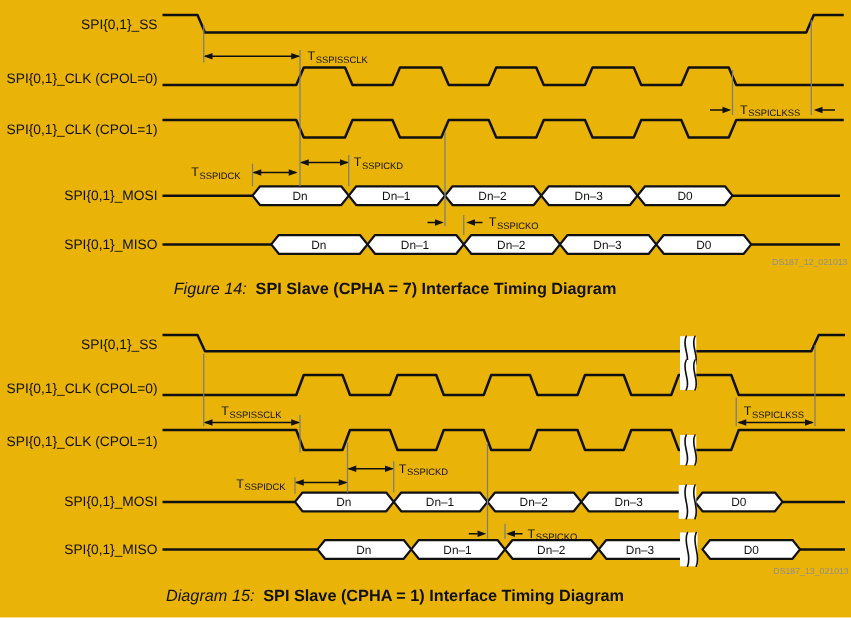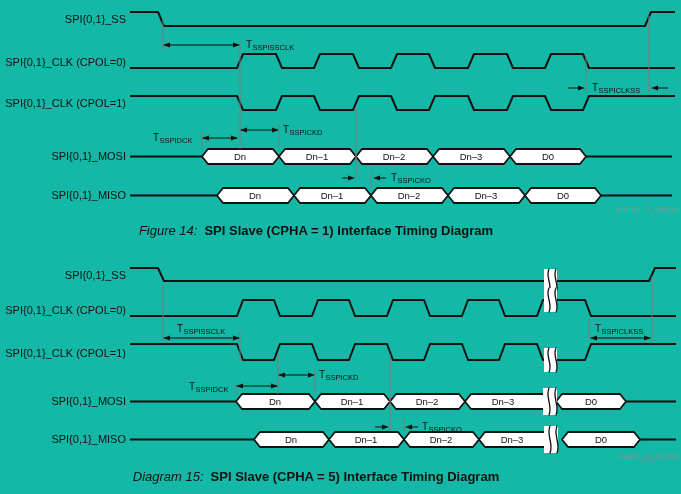--- a/index.html
+++ b/index.html
@@ -1,16 +1,16 @@
 <!DOCTYPE html>
 <html><head>
 <meta charset="utf-8">
 <style>
   html,body{margin:0;padding:0;background:#fff;}
-  .page{position:relative;width:681px;height:494px;background:#14b8a6;overflow:hidden;
+  .page{position:relative;width:681px;height:494px;background:#eab308;overflow:hidden;
         font-family:"Liberation Sans",sans-serif;}
   svg text{font-family:"Liberation Sans",sans-serif;fill:#111;}
   .sig{stroke:#111;stroke-width:2;fill:none;stroke-linejoin:round;stroke-linecap:butt;}
   .cell{stroke:#111;stroke-width:1.8;fill:#fff;stroke-linejoin:round;}
   .gl{stroke:#7d7d7d;stroke-width:1;fill:none;}
   .ms{stroke:#111;stroke-width:1.1;fill:none;}
   .ah{fill:#111;stroke:none;}
   .brkbg{fill:#fff;stroke:none;}
   .brk{stroke:#111;stroke-width:1.3;fill:none;stroke-linecap:round;}
   .slabel{font-size:11px;}
@@ -151,18 +151,18 @@
       <text class="tT" x="189" y="390">T</text>
       <text class="tsub" x="195.5" y="392">SSPIDCK</text>
       <text class="tT" x="422" y="430">T</text>
       <text class="tsub" x="428.5" y="432">SSPICKO</text>
 
       <text class="wm" x="679" y="459" text-anchor="end">DS187_13_021013</text>
     </g>
   </svg>
 
   <div class="caption" style="top:223px">
-    <span class="cap-i">Figure 14:</span><span class="cap-b">SPI Slave (CPHA = 1) Interface Timing Diagram</span>
+    <span class="cap-i">Figure 14:</span><span class="cap-b">SPI Slave (CPHA = 7) Interface Timing Diagram</span>
   </div>
   <div class="caption" style="top:469px">
-    <span class="cap-i">Diagram 15:</span><span class="cap-b">SPI Slave (CPHA = 5) Interface Timing Diagram</span>
+    <span class="cap-i">Diagram 15:</span><span class="cap-b">SPI Slave (CPHA = 1) Interface Timing Diagram</span>
   </div>
 </div>
 
 </body></html>

